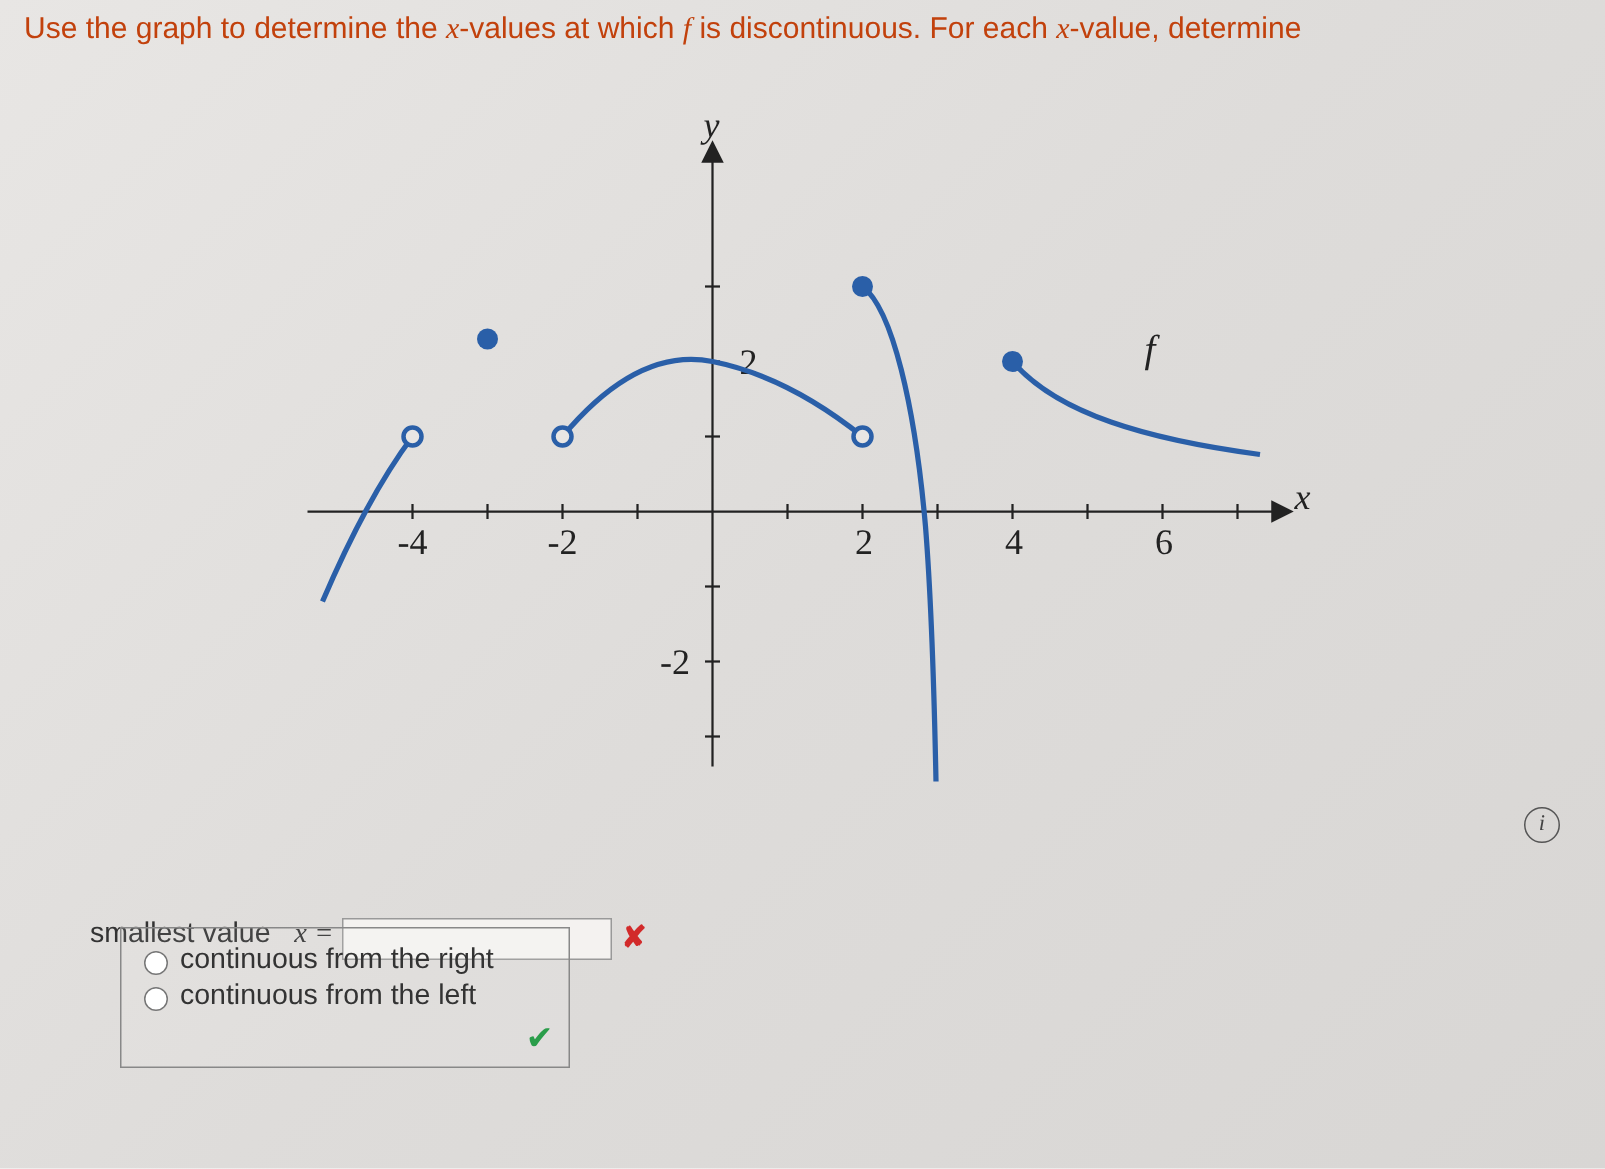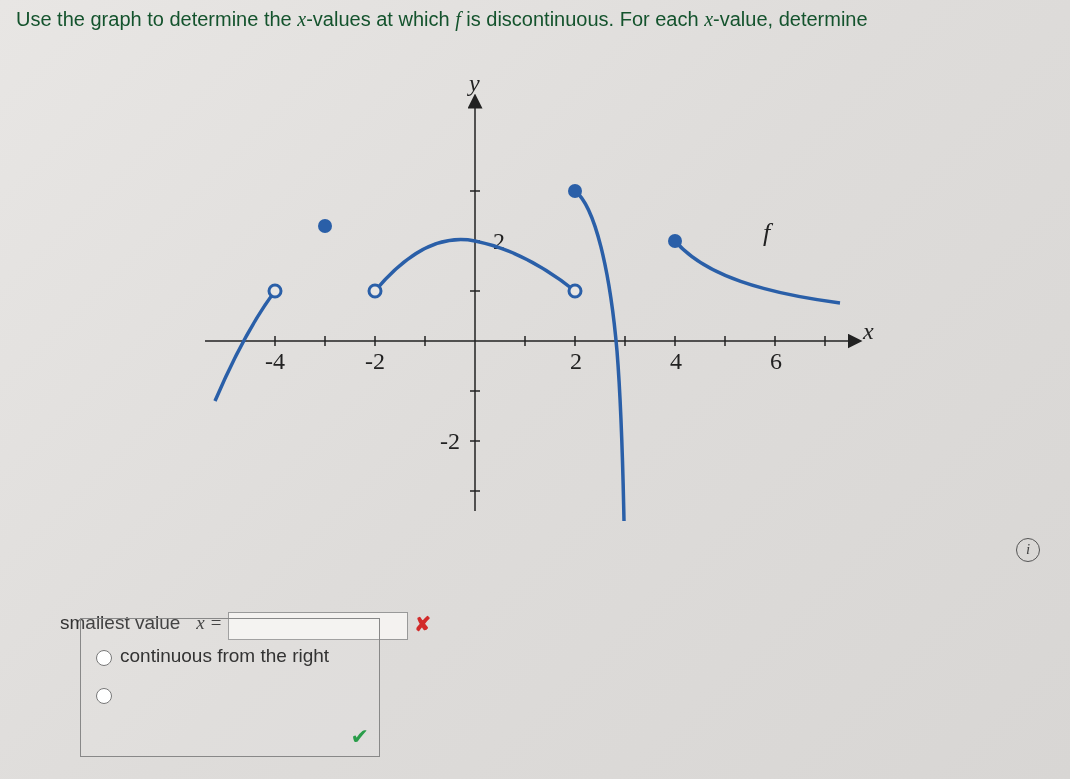--- a/index.html
+++ b/index.html
@@ -9,21 +9,21 @@
     height: 779px;
     font-family: Arial, Helvetica, sans-serif;
     background: linear-gradient(135deg, #e8e6e4 0%, #dedcda 50%, #d8d6d4 100%);
     position: relative;
     overflow: hidden;
     color: #222;
   }
   .question {
     padding: 8px 16px 0 16px;
     font-size: 20px;
-    color: #14532d;
+    color: #c2410c;
   }
   .question .fvar { font-style: italic; font-family: 'Times New Roman', serif;}
   .question .xvar { font-style: italic; font-family: 'Times New Roman', serif;}
   .graph-area {
     position: relative;
     margin: 30px auto 10px auto;
     width: 700px;
     height: 470px;
   }
   .answer-row {
@@ -56,21 +56,21 @@
     border: 1px solid #888;
     width: 278px;
     padding: 8px 10px 34px 10px;
     font-size: 19px;
     color: #333;
     background: rgba(255,255,255,0.08);
   }
   .radio-row {
     display: flex;
     align-items: center;
-    margin: 18px 0;
+    margin: 2px 0;
   }
   .radio-row input[type="radio"]{
     width:16px;height:16px;margin-right:8px;
   }
   .check-mark {
     position: absolute;
     right: 10px;
     bottom: 6px;
     color: #2a9d4a;
     font-size: 22px;
@@ -176,17 +176,18 @@
   <span class="x-mark">✘</span>
 </div>
 
 <div class="radio-box">
   <label class="radio-row">
     <input type="radio" name="cont" style="">
     <span>continuous from the right</span>
   </label>
   <label class="radio-row">
     <input type="radio" name="cont" style="">
+    <span>continuous from the left</span>
   </label>
   <span class="check-mark">✔</span>
 </div>
 
 <div class="info-icon">i</div>
 
 </body></html>

